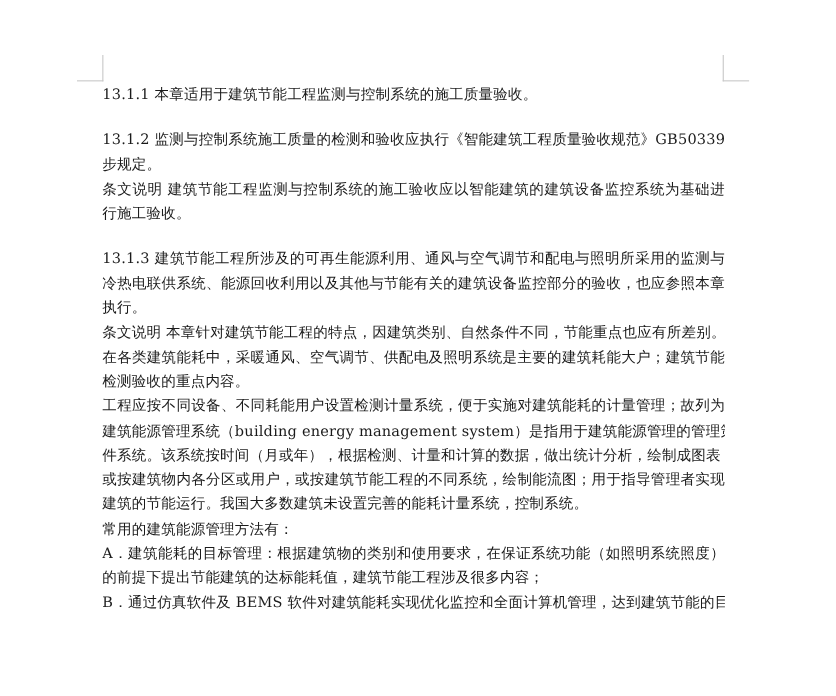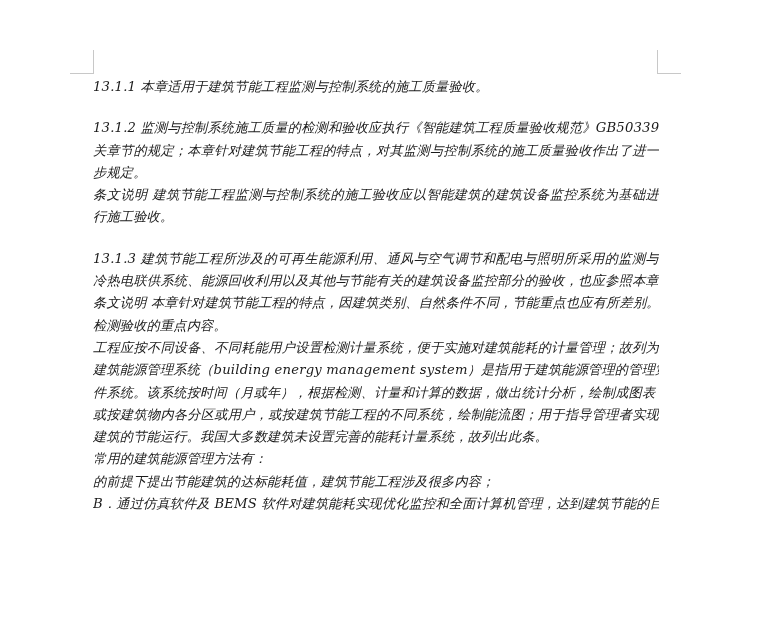--- a/index.html
+++ b/index.html
@@ -9,21 +9,20 @@
       position: relative;
       font-family: "DejaVu Serif", "Liberation Serif", serif;
       color: #1a1a1a;
     }
     .mark { position: absolute; background: #c8c8c8; }
     .page {
       position: absolute;
       left: 93px;
       top: 76px;
       width: 566px;
-      font-style: italic;
     }
     .line {
       font-size: 13.2px;
       line-height: 22.3px;
       height: 22.3px;
       white-space: nowrap;
       overflow: hidden;
       letter-spacing: 0.2px;
     }
     .gap { height: 19px; }
@@ -37,33 +36,35 @@
 <div class="mark" style="left:657px;top:50px;width:1px;height:24px;"></div>
 <div class="mark" style="left:657px;top:73px;width:24px;height:1px;"></div>
 
 <div class="page">
   <div>
     <div class="line">13.1.1 本章适用于建筑节能工程监测与控制系统的施工质量验收。</div>
   </div>
   <div class="gap"></div>
   <div>
     <div class="line justify">13.1.2 监测与控制系统施工质量的检测和验收应执行《智能建筑工程质量验收规范》GB50339 相</div>
-    <div class="line justify">关章节的规定；本章针对建筑节能工程的特点，对其监测与控制系统的施工质量验收作出了进一</div>
     <div class="line">步规定。</div>
     <div class="line justify">条文说明  建筑节能工程监测与控制系统的施工验收应以智能建筑的建筑设备监控系统为基础进</div>
     <div class="line">行施工验收。</div>
   </div>
   <div class="gap"></div>
   <div>
     <div class="line justify">13.1.3 建筑节能工程所涉及的可再生能源利用、通风与空气调节和配电与照明所采用的监测与</div>
     <div class="line justify">冷热电联供系统、能源回收利用以及其他与节能有关的建筑设备监控部分的验收，也应参照本章</div>
+    <div class="line">执行。</div>
     <div class="line justify">条文说明  本章针对建筑节能工程的特点，因建筑类别、自然条件不同，节能重点也应有所差别。</div>
+    <div class="line justify">在各类建筑能耗中，采暖通风、空气调节、供配电及照明系统是主要的建筑耗能大户；建筑节能</div>
     <div class="line">检测验收的重点内容。</div>
     <div class="line justify">工程应按不同设备、不同耗能用户设置检测计量系统，便于实施对建筑能耗的计量管理；故列为</div>
     <div class="line justify">建筑能源管理系统（building energy management system）是指用于建筑能源管理的管理策略和软</div>
     <div class="line justify">件系统。该系统按时间（月或年），根据检测、计量和计算的数据，做出统计分析，绘制成图表；</div>
     <div class="line justify">或按建筑物内各分区或用户，或按建筑节能工程的不同系统，绘制能流图；用于指导管理者实现</div>
-    <div class="line">建筑的节能运行。我国大多数建筑未设置完善的能耗计量系统，故列出此条。</div>
+    <div class="line">建筑的节能运行。我国大多数建筑未设置完善的能耗计量系统，控制系统。</div>
     <div class="line">常用的建筑能源管理方法有：</div>
+    <div class="line justify">A．建筑能耗的目标管理：根据建筑物的类别和使用要求，在保证系统功能（如照明系统照度）</div>
     <div class="line">的前提下提出节能建筑的达标能耗值，建筑节能工程涉及很多内容；</div>
     <div class="line justify">B．通过仿真软件及 BEMS 软件对建筑能耗实现优化监控和全面计算机管理，达到建筑节能的目</div>
   </div>
 </div>
 
 </body></html>

